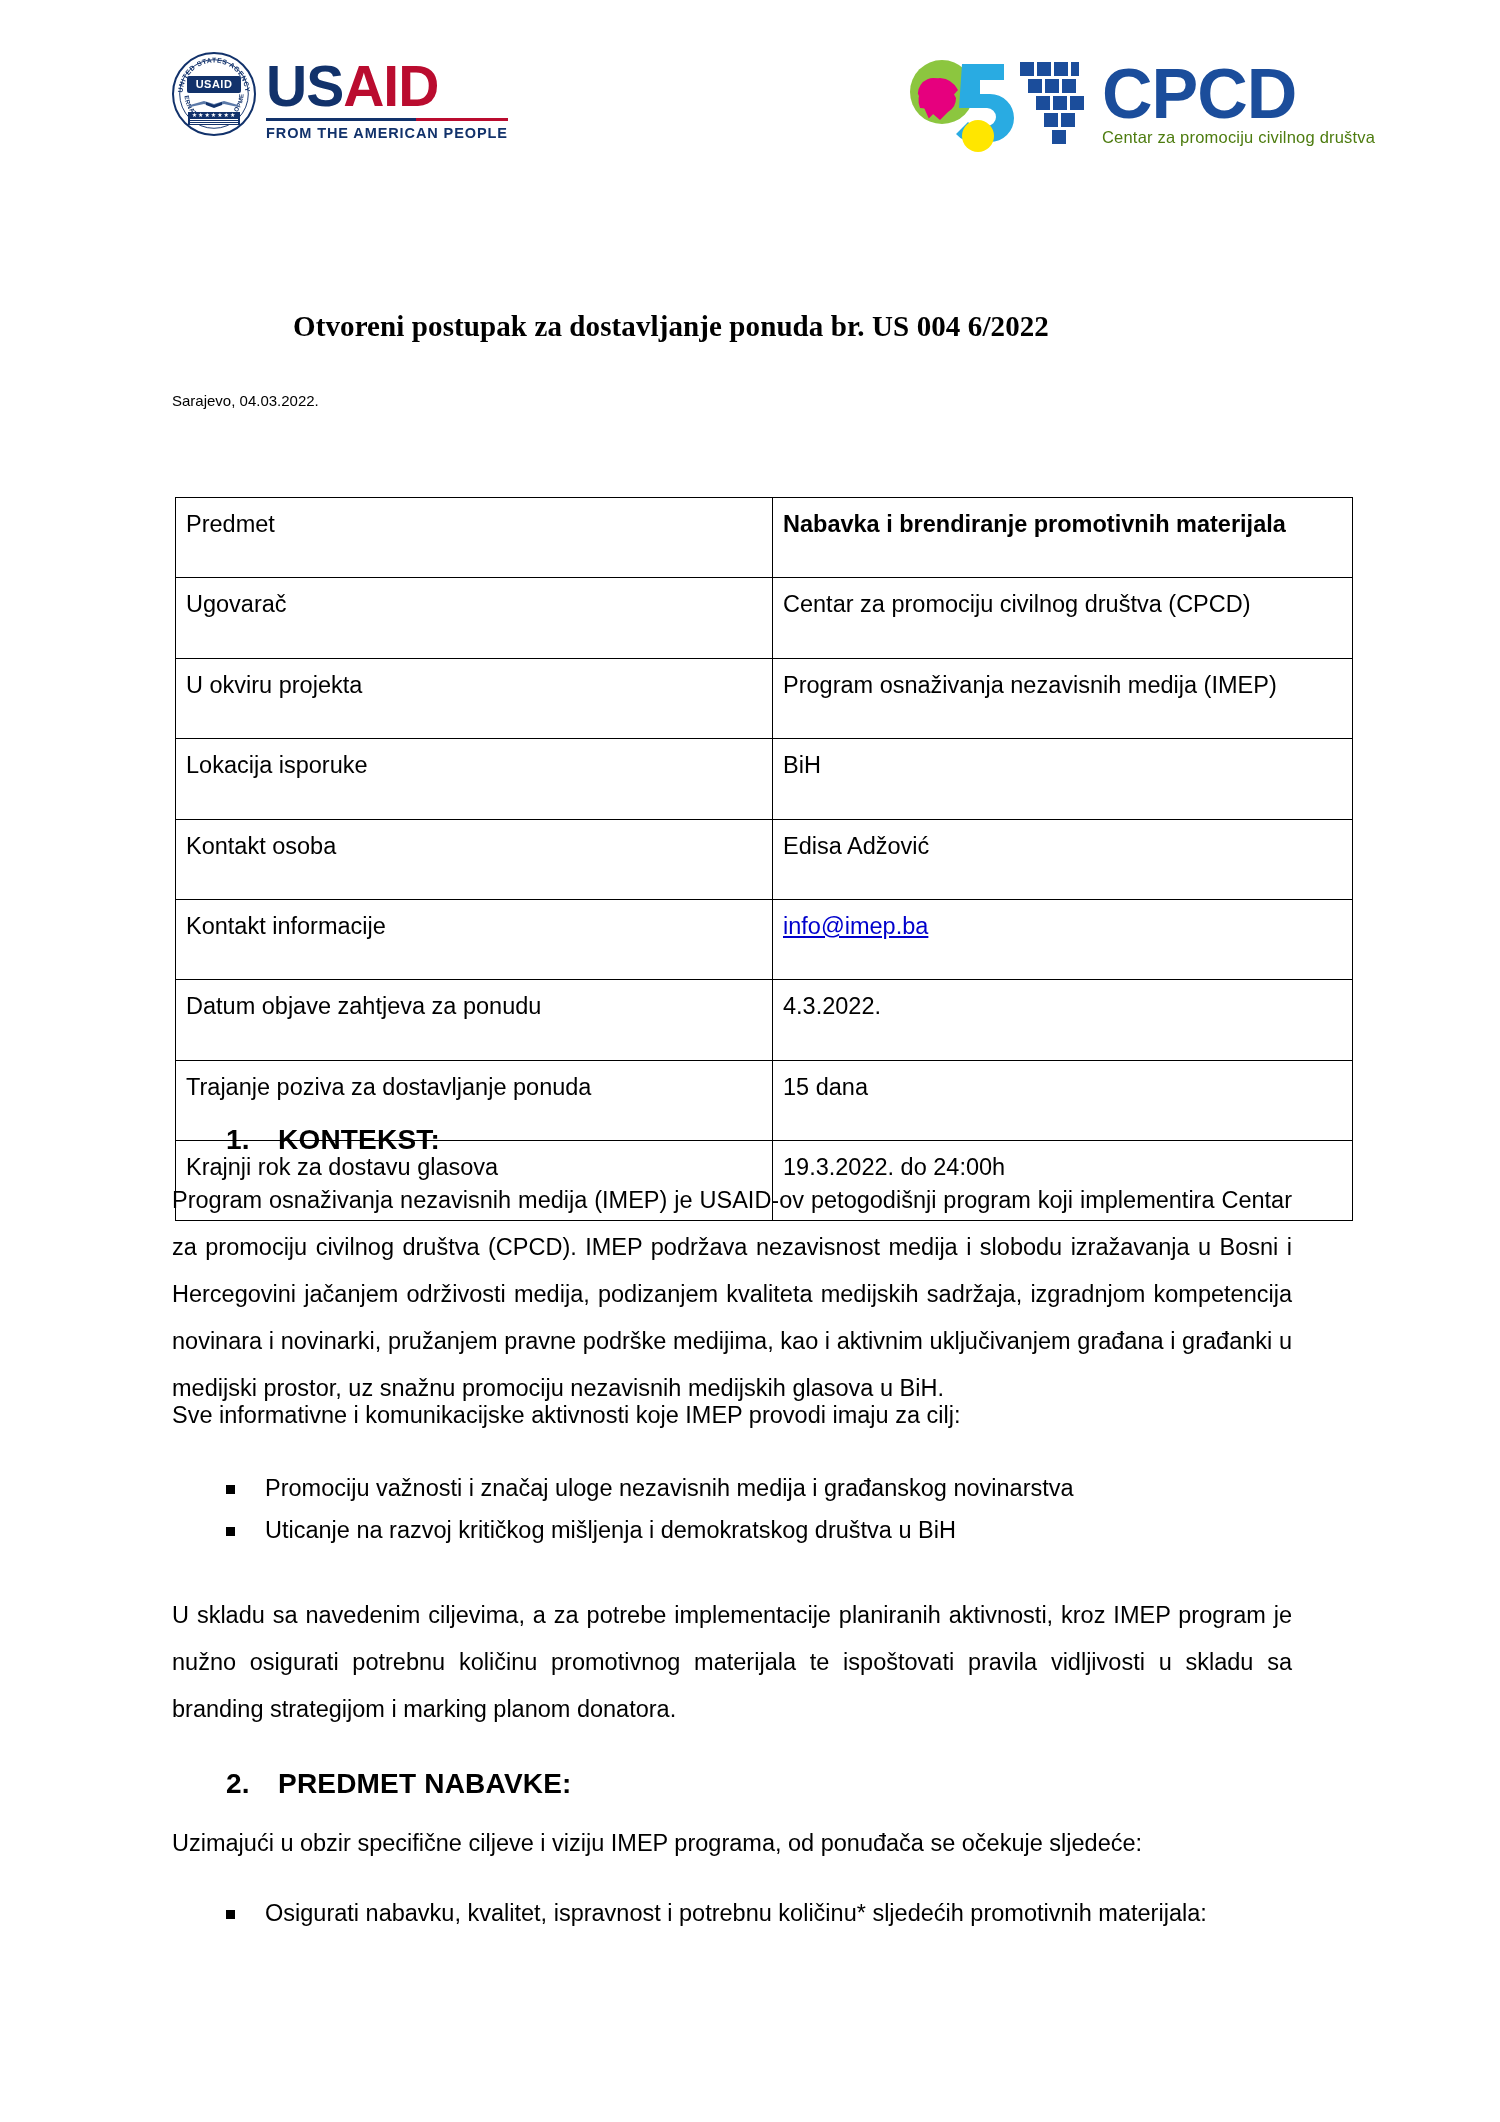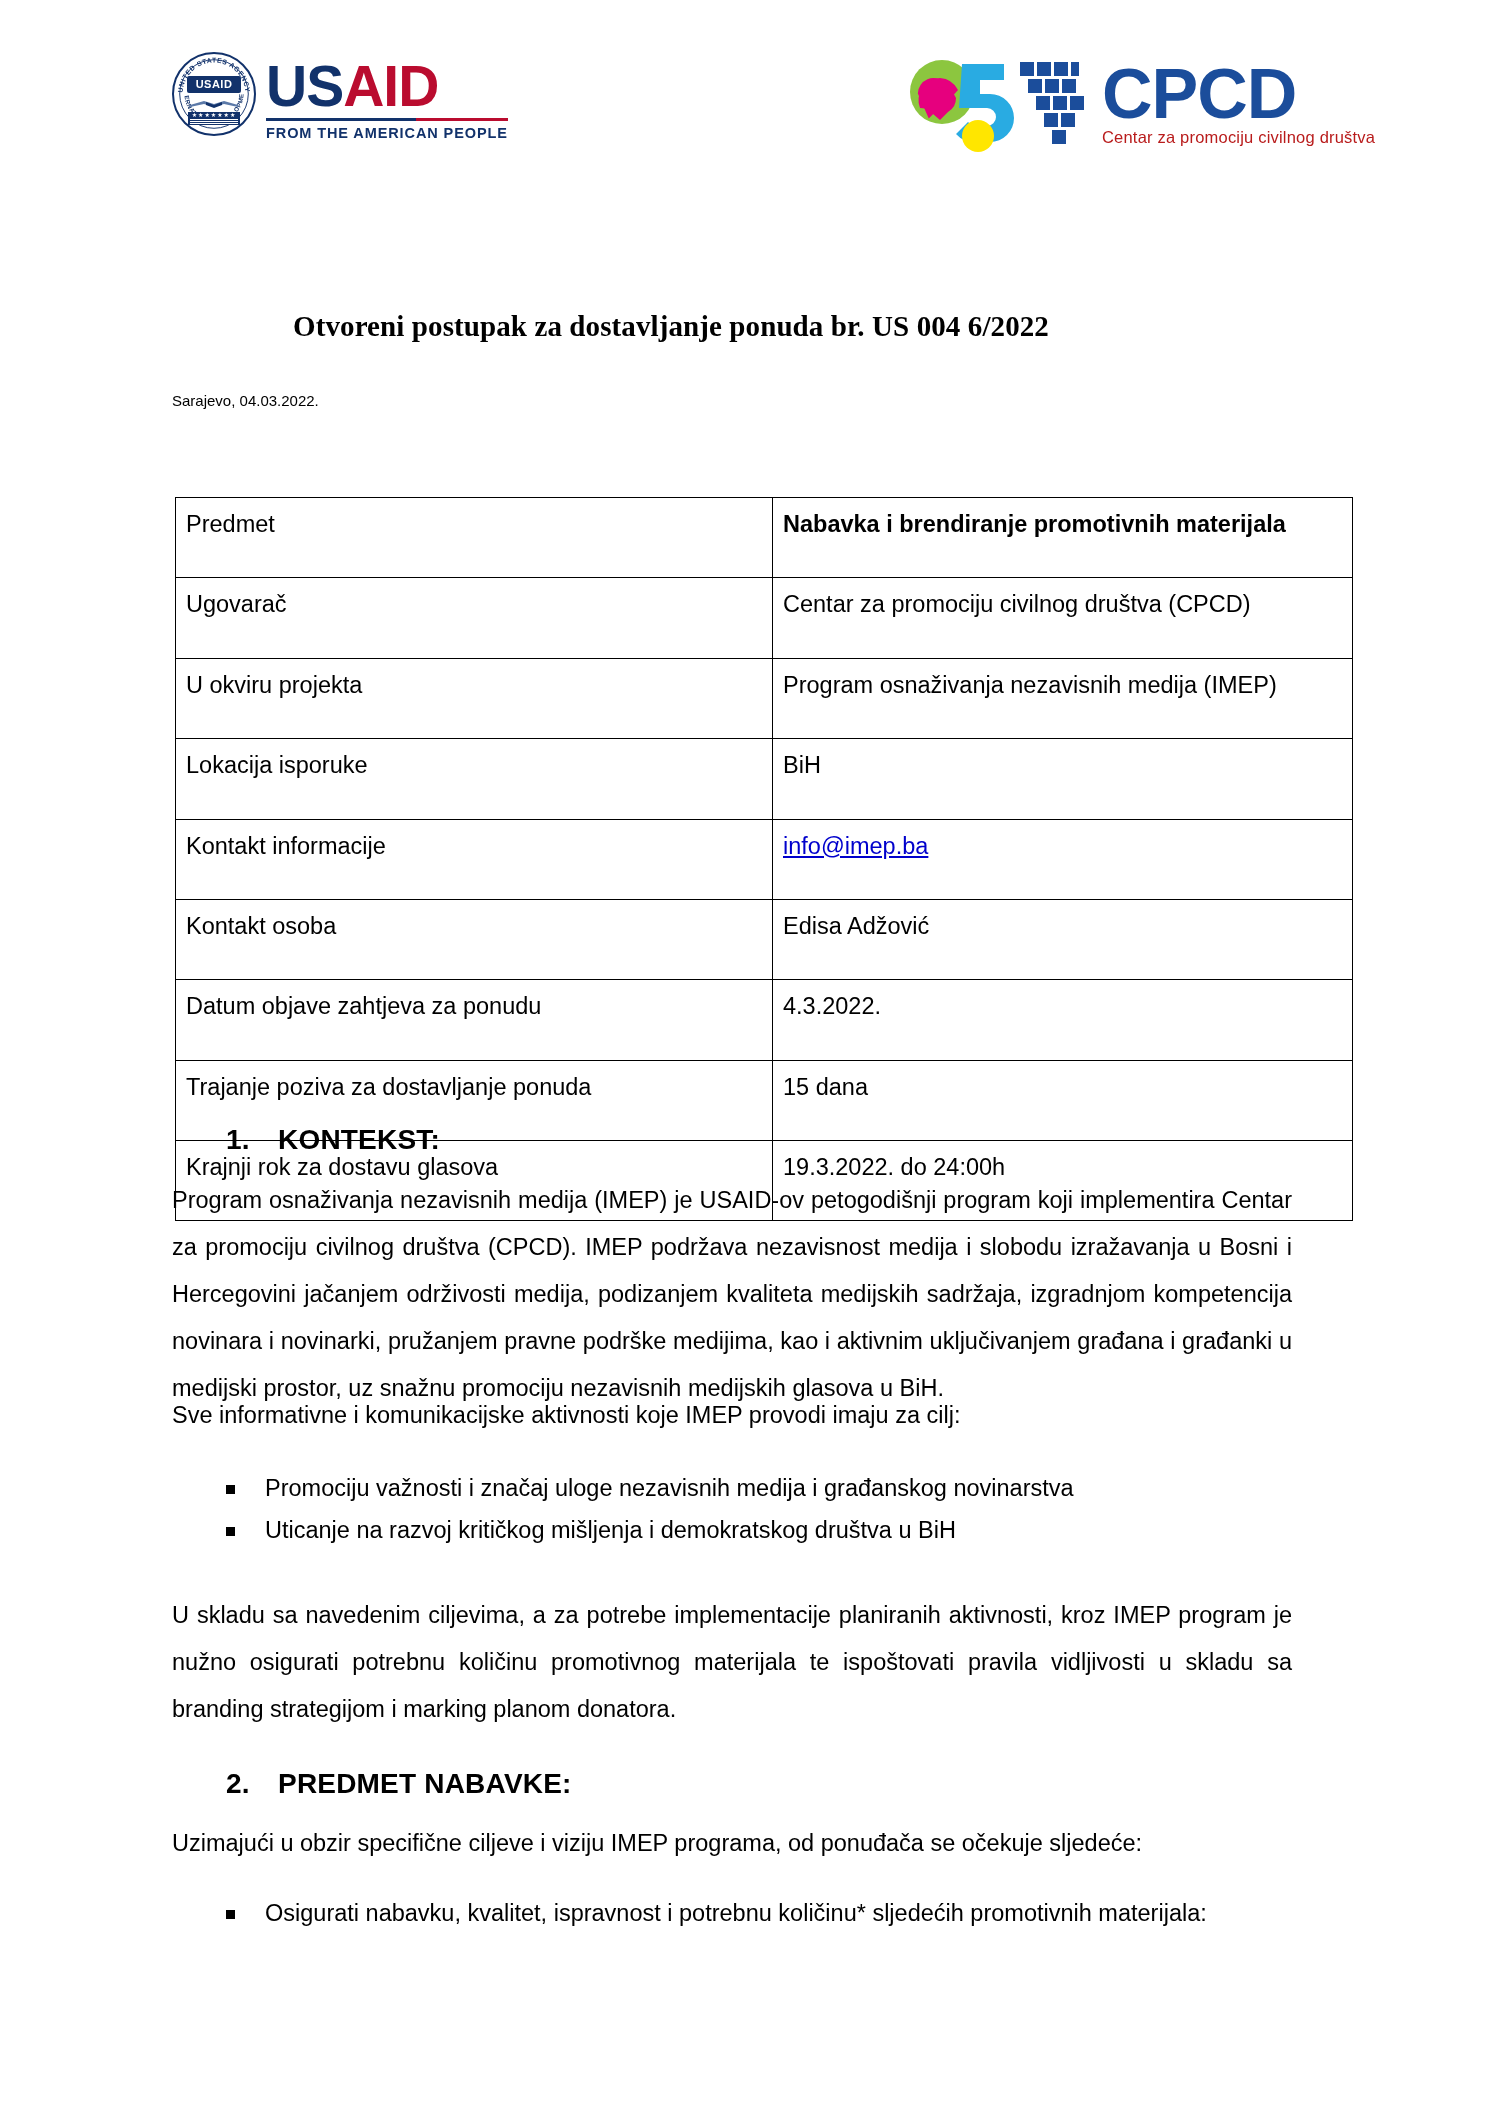--- a/index.html
+++ b/index.html
@@ -166,21 +166,21 @@
     font-family: "Liberation Sans", sans-serif;
     font-weight: bold;
     font-size: 70px;
     line-height: 72px;
     color: #1b4d9b;
     letter-spacing: -1px;
   }
   .cpcd-sub {
     font-family: "Liberation Sans", sans-serif;
     font-size: 16.5px;
-    color: #b91c1c;
+    color: #4d7c0f;
     letter-spacing: 0.2px;
     margin-top: -2px;
     white-space: nowrap;
   }
 
   
   .doc-title {
     position: absolute;
     top: 310px;
     left: 0;
@@ -371,26 +371,26 @@
       </tr>
       <tr>
         <td class="k">U okviru projekta</td>
         <td class="v">Program osnaživanja nezavisnih medija (IMEP)</td>
       </tr>
       <tr>
         <td class="k">Lokacija isporuke</td>
         <td class="v">BiH</td>
       </tr>
       <tr>
+        <td class="k">Kontakt osoba</td>
+        <td class="v">Edisa Adžović</td>
+      </tr>
+      <tr>
         <td class="k">Kontakt informacije</td>
         <td class="v"><a class="email" href="#">info@imep.ba</a></td>
-      </tr>
-      <tr>
-        <td class="k">Kontakt osoba</td>
-        <td class="v">Edisa Adžović</td>
       </tr>
       <tr>
         <td class="k">Datum objave zahtjeva za ponudu</td>
         <td class="v">4.3.2022.</td>
       </tr>
       <tr>
         <td class="k">Trajanje poziva za dostavljanje ponuda</td>
         <td class="v">15 dana</td>
       </tr>
       <tr>

